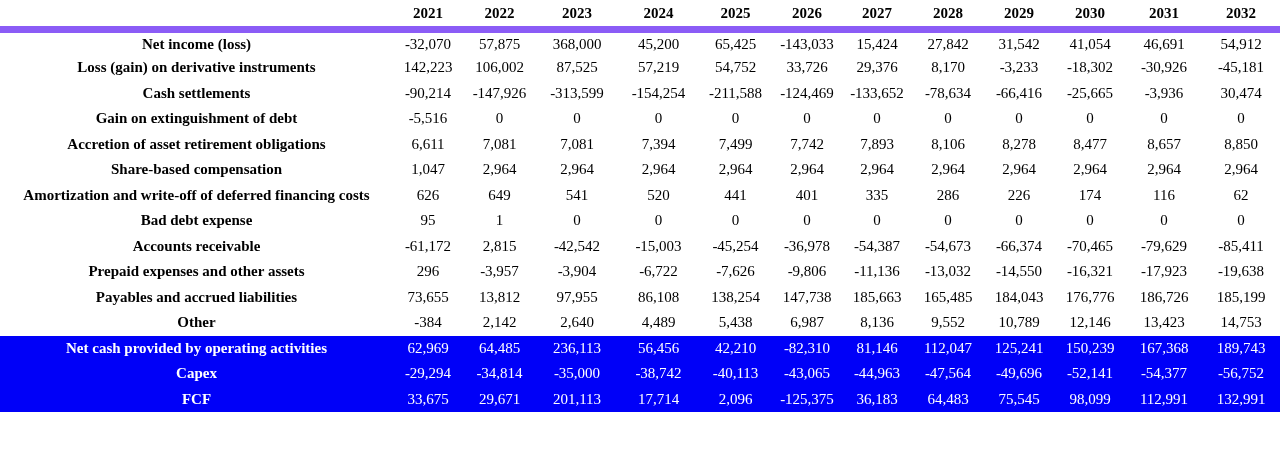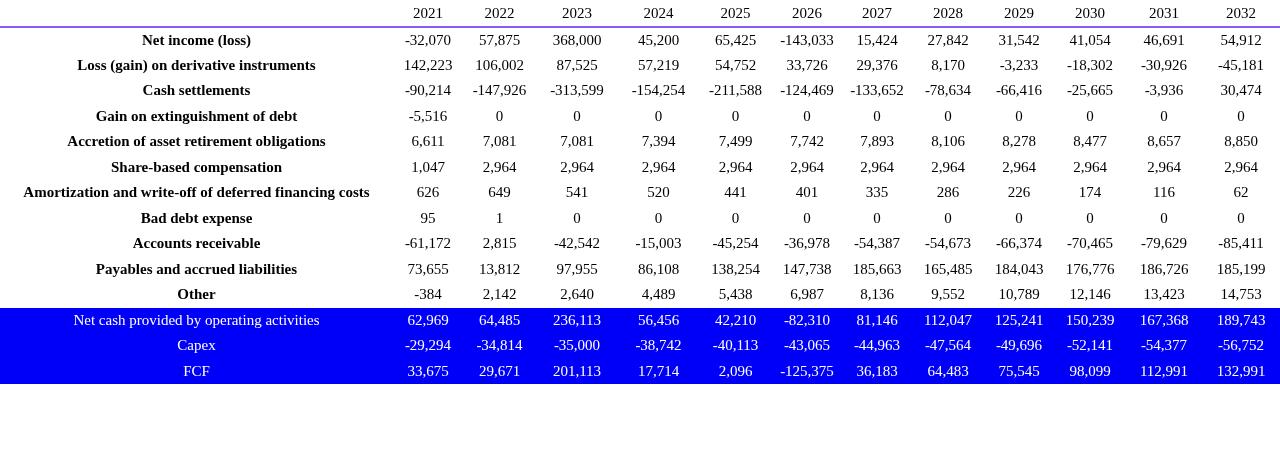--- a/index.html
+++ b/index.html
@@ -23,41 +23,41 @@
   table.fin-table td {
     padding: 0;
     white-space: nowrap;
     overflow: hidden;
     font-size: 15px;
     text-align: center;
     vertical-align: middle;
     line-height: 1;
   }
   thead th {
-    font-weight: normal;
+    font-weight: bold;
     height: 26px;
-    border-bottom: 2px solid #8b5cf6;
+    border-bottom: 7px solid #8b5cf6;
   }
   thead th.corner {
     text-align: left;
   }
   tbody tr {
     height: 25.5px;
   }
   td.row-label {
     text-align: left;
     font-weight: bold;
     padding-left: 8px;
   }
   tr.hl {
     background: var(--hl-bg, #0000f8);
     color: var(--hl-fg, #ffffff);
   }
   tr.hl td.row-label {
-    font-weight: normal;
+    font-weight: bold;
   }
 </style>
 </head>
 <body>
 
 <table class="fin-table">
   <colgroup>
     <col style="width:393px">
     <col style="width:70px">
       <col style="width:73px">
@@ -219,20 +219,35 @@
         <td>-45,254</td>
         <td>-36,978</td>
         <td>-54,387</td>
         <td>-54,673</td>
         <td>-66,374</td>
         <td>-70,465</td>
         <td>-79,629</td>
         <td>-85,411</td>
       </tr>
       <tr>
+        <td class="row-label">Prepaid expenses and other assets</td>
+        <td>296</td>
+        <td>-3,957</td>
+        <td>-3,904</td>
+        <td>-6,722</td>
+        <td>-7,626</td>
+        <td>-9,806</td>
+        <td>-11,136</td>
+        <td>-13,032</td>
+        <td>-14,550</td>
+        <td>-16,321</td>
+        <td>-17,923</td>
+        <td>-19,638</td>
+      </tr>
+      <tr>
         <td class="row-label">Payables and accrued liabilities</td>
         <td>73,655</td>
         <td>13,812</td>
         <td>97,955</td>
         <td>86,108</td>
         <td>138,254</td>
         <td>147,738</td>
         <td>185,663</td>
         <td>165,485</td>
         <td>184,043</td>

